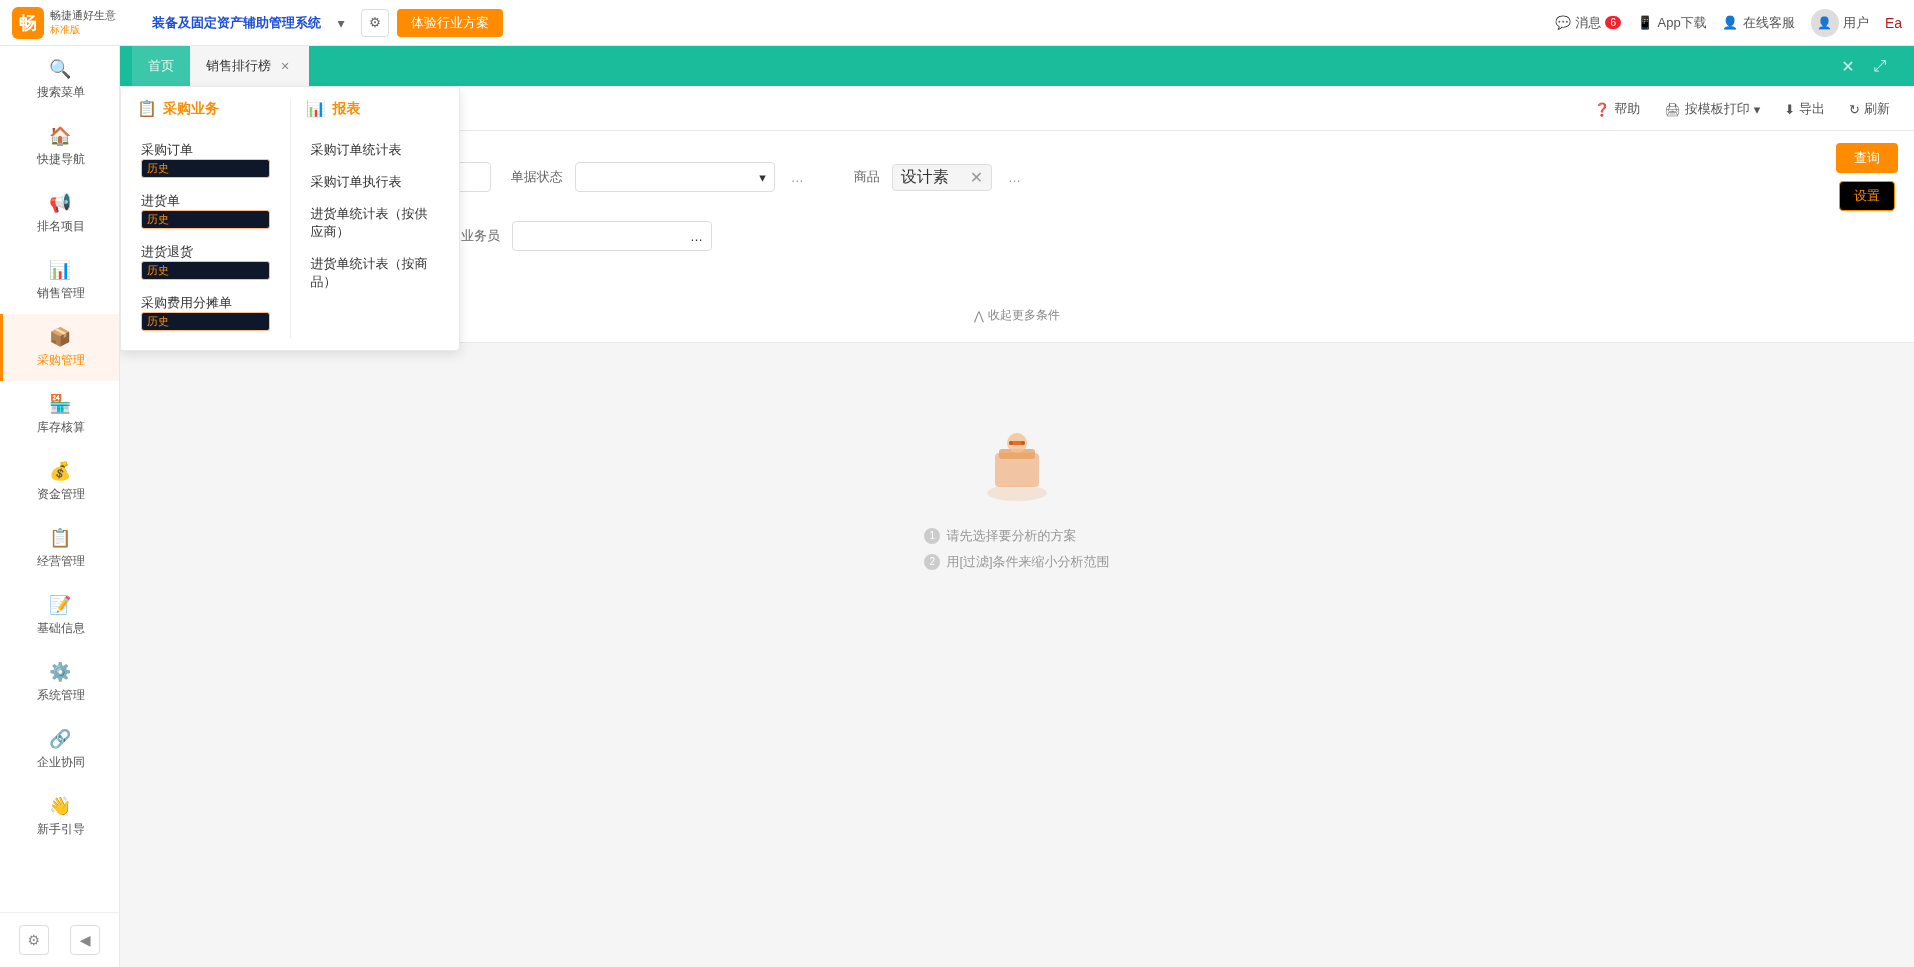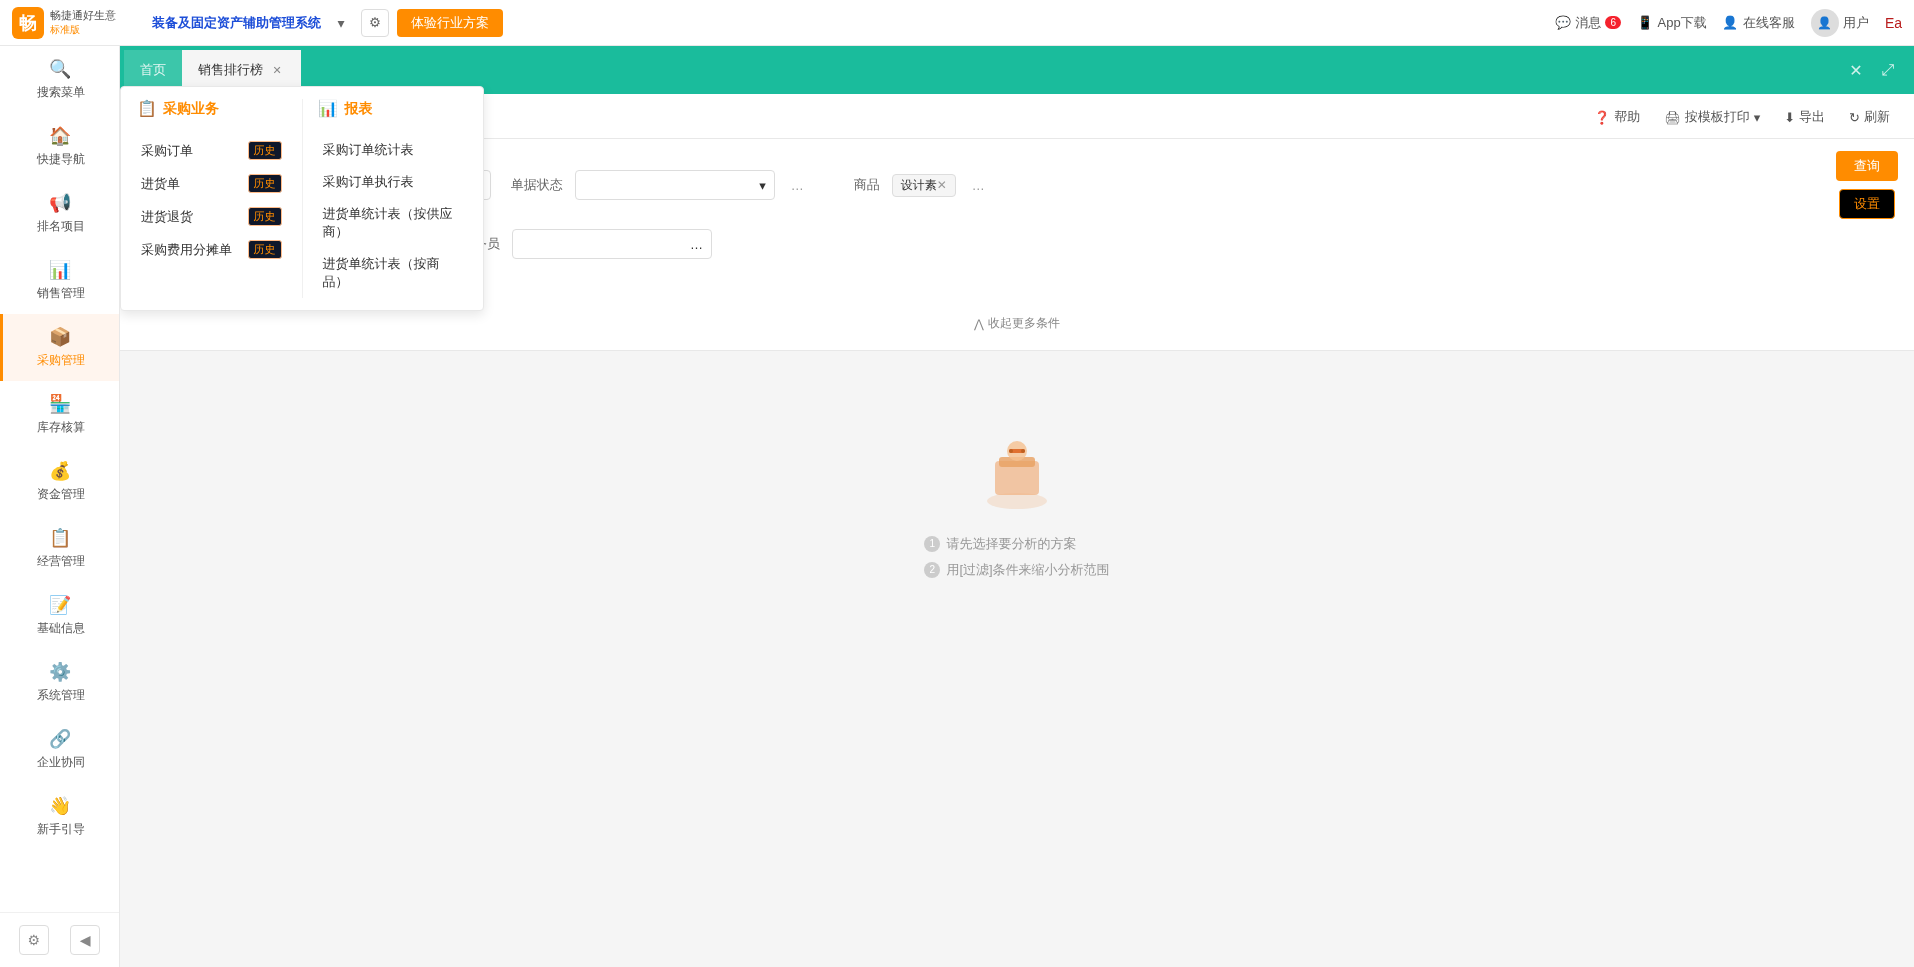--- a/index.html
+++ b/index.html
@@ -140,25 +140,25 @@
     
     .main-content {
       flex: 1;
       display: flex;
       flex-direction: column;
       overflow: hidden;
     }
 
     
     .tab-bar {
-      height: 48px;
+      height: 40px;
       background: #1abc9c;
       display: flex;
       align-items: center;
-      padding: 4px;
+      padding: 12px;
     }
     .tab-item {
       height: 40px;
       display: flex;
       align-items: center;
       padding: 0 16px;
       cursor: pointer;
       font-size: 13px;
       color: rgba(255,255,255,0.85);
       position: relative;
@@ -249,23 +249,23 @@
       height: 30px;
       min-width: 160px;
       display: flex; align-items: center; justify-content: space-between;
       cursor: pointer;
     }
     .tag-item {
       background: #f5f5f5;
       border: 1px solid #ddd;
       border-radius: 4px;
       padding: 2px 8px;
-      font-size: 12px;
+      font-size: 16px;
       color: #333;
-      display: flex; align-items: center; gap: 0;
+      display: flex; align-items: center; gap: 21px;
     }
     .tag-close { cursor: pointer; color: #999; }
     .filter-more { color: #999; font-size: 13px; padding: 0 4px; cursor: pointer; }
     .filter-actions {
       margin-left: auto;
       display: flex;
       align-items: center;
       gap: 8px;
       flex-direction: column;
     }
@@ -357,26 +357,27 @@
     .dropdown-header {
       display: flex; align-items: center; gap: 6px;
       color: #ff8c00; font-size: 14px; font-weight: bold;
       margin-bottom: 10px;
       padding-bottom: 6px;
     }
     .dropdown-header-icon {
       font-size: 16px;
     }
     .dropdown-item {
-      display: flex; align-items: center; justify-content: space-between;
+      display: flex; justify-content: space-between;
       padding: 7px 4px;
       cursor: pointer;
       color: #333;
       font-size: 13px;
       border-radius: 3px;
+      flex-direction: column;
     }
     .hist-tag {
       background: #0f172a;
       color: #ff8c00;
       border: 1px solid #ffbb88;
       border-radius: 3px;
       font-size: 11px;
       padding: 1px 5px;
     }
     .dropdown-col-right .dropdown-item { justify-content: flex-start; }

